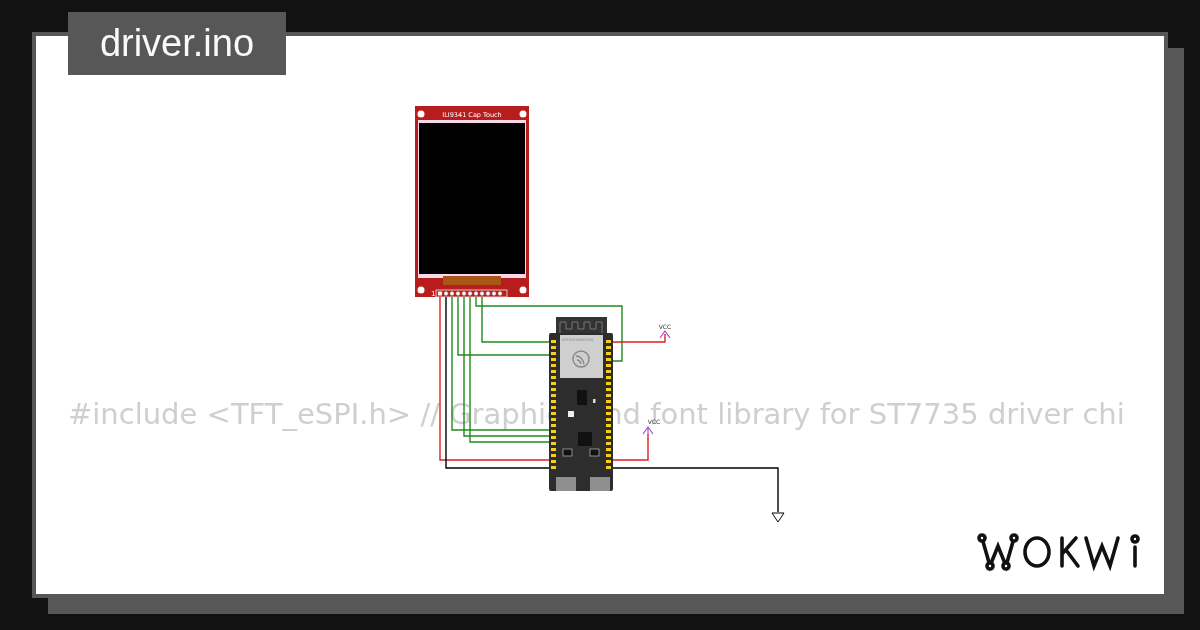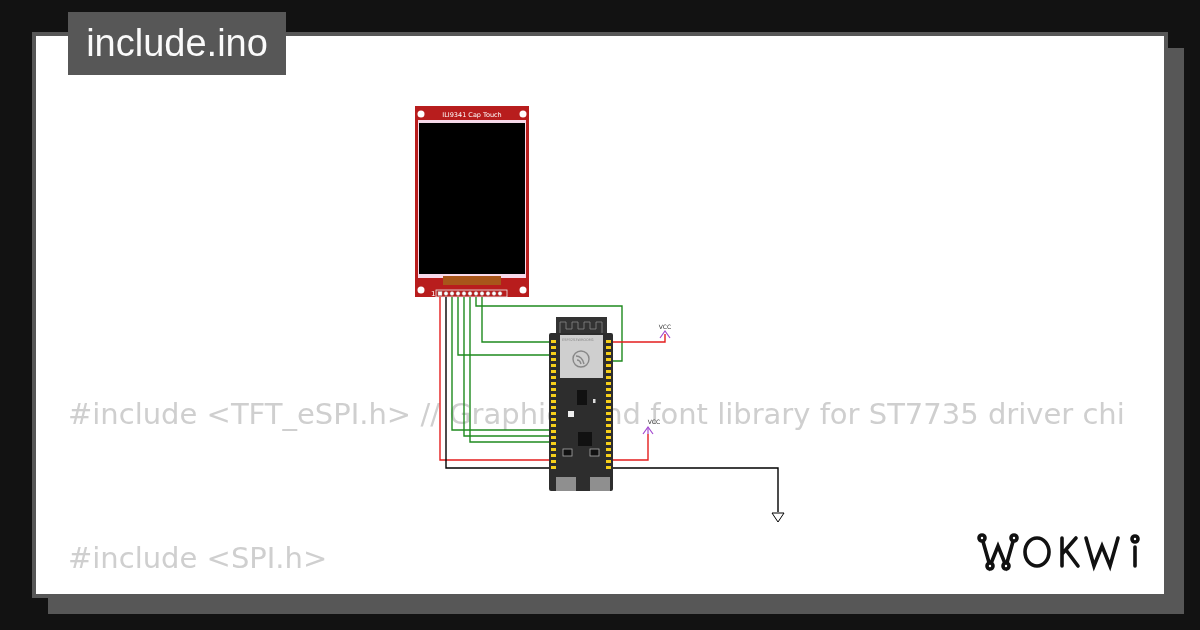--- a/index.html
+++ b/index.html
@@ -11,26 +11,25 @@
   .code { position:absolute; left:32px; top:258px; width:1066px; overflow:hidden; white-space:pre; color:#cfcfcf; font-family:"DejaVu Sans", sans-serif; font-size:29px; line-height:48px; }
   .code div { height:48px; }
   svg.circuit { position:absolute; left:0; top:0; }
   .logo { position:absolute; left:976px; top:528px; z-index:4; }
 </style>
 </head>
 <body>
 
 <div class="shadow"></div>
 <div class="frame"></div>
-<div class="title-tab">include.ino</div>
+<div class="title-tab">driver.ino</div>
 
 <div class="canvas">
   <div class="code">
     <div>#include &lt;TFT_eSPI.h&gt; // Graphics and font library for ST7735 driver chi</div>
-    <div>#include &lt;SPI.h&gt;</div>
     
     
     
     
   </div>
 </div>
 
 <svg class="circuit" width="1200" height="630" viewBox="0 0 1200 630">
 
   <g>

